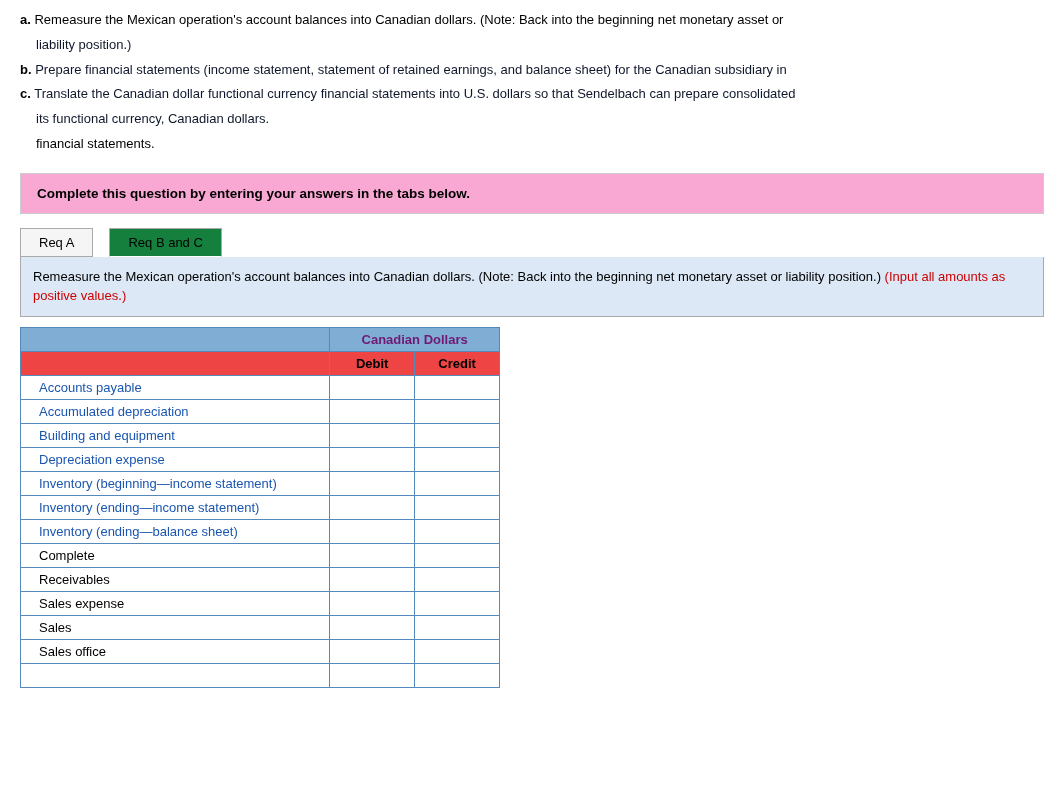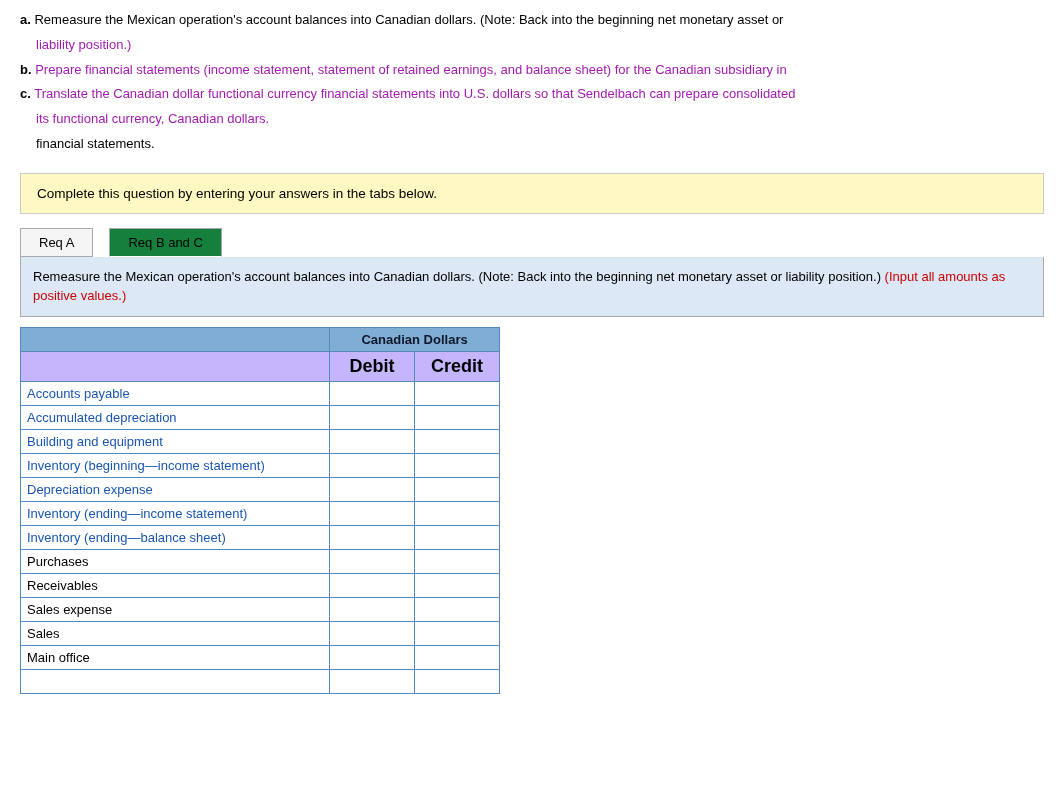--- a/index.html
+++ b/index.html
@@ -10,28 +10,28 @@
       color: #000;
       padding: 10px 20px;
     }
     .intro-list {
       margin-bottom: 18px;
       line-height: 1.6;
     }
     .intro-list p {
       margin-bottom: 4px;
     }
-    .text-blue { color: #a21caf; }
+    .text-blue { color: #0f172a; }
     .text-red { color: #cc0000; }
     .complete-box {
-      background: #fef9c3;
+      background: #f9a8d4;
       border: 1px solid #ccc;
       padding: 12px 16px;
       margin-bottom: 14px;
-      font-weight: normal;
+      font-weight: bold;
       font-size: 13.5px;
     }
     .tabs-row {
       display: flex;
       gap: 16px;
       margin-bottom: 0;
     }
     .tab {
       border: 1px solid #aaa;
       padding: 6px 18px;
@@ -60,39 +60,39 @@
     table {
       border-collapse: collapse;
       width: 480px;
     }
     .col-label { width: 310px; }
     .col-debit { width: 85px; }
     .col-credit { width: 85px; }
 
     thead tr.header-top th {
       background: #7fadd4;
-      color: #0f172a;
+      color: #701a75;
       text-align: center;
       font-weight: bold;
       border: 1px solid #5588bb;
       padding: 4px 6px;
       font-size: 13px;
     }
     thead tr.header-sub th {
-      background: #c4b5fd;
+      background: #ef4444;
       color: #000;
       text-align: center;
       font-weight: bold;
       border: 1px solid #5588bb;
       padding: 4px 6px;
-      font-size: 18px;
+      font-size: 13px;
     }
     tbody tr td {
       border: 1px solid #5588bb;
-      padding: 3px 6px;
+      padding: 3px 18px;
       font-size: 13px;
       background: #fff;
       height: 24px;
     }
     tbody tr td.label-cell {
       color: #1a56b0;
       background: #fff;
     }
     tbody tr td.label-cell.black {
       color: #000;
@@ -187,61 +187,61 @@
           <td class="label-cell">Accumulated depreciation</td>
           <td class="input-cell"><input type="text" style=""></td>
           <td class="input-cell"><input type="text" style=""></td>
         </tr>
         <tr>
           <td class="label-cell">Building and equipment</td>
           <td class="input-cell"><input type="text" style=""></td>
           <td class="input-cell"><input type="text" style=""></td>
         </tr>
         <tr>
+          <td class="label-cell">Depreciation expense</td>
+          <td class="input-cell"><input type="text" style=""></td>
+          <td class="input-cell"><input type="text" style=""></td>
+        </tr>
+        <tr>
           <td class="label-cell">Inventory (beginning—income statement)</td>
           <td class="input-cell"><input type="text" style=""></td>
           <td class="input-cell"><input type="text" style=""></td>
         </tr>
         <tr>
-          <td class="label-cell">Depreciation expense</td>
-          <td class="input-cell"><input type="text" style=""></td>
-          <td class="input-cell"><input type="text" style=""></td>
-        </tr>
-        <tr>
           <td class="label-cell">Inventory (ending—income statement)</td>
           <td class="input-cell"><input type="text" style=""></td>
           <td class="input-cell"><input type="text" style=""></td>
         </tr>
         <tr>
           <td class="label-cell">Inventory (ending—balance sheet)</td>
           <td class="input-cell"><input type="text" style=""></td>
           <td class="input-cell"><input type="text" style=""></td>
         </tr>
         <tr>
-          <td class="label-cell black">Purchases</td>
+          <td class="label-cell black">Complete</td>
           <td class="input-cell"><input type="text" style=""></td>
           <td class="input-cell"><input type="text" style=""></td>
         </tr>
         <tr>
           <td class="label-cell black">Receivables</td>
           <td class="input-cell"><input type="text" style=""></td>
           <td class="input-cell"><input type="text" style=""></td>
         </tr>
         <tr>
           <td class="label-cell black">Sales expense</td>
           <td class="input-cell"><input type="text" style=""></td>
           <td class="input-cell"><input type="text" style=""></td>
         </tr>
         <tr>
           <td class="label-cell black">Sales</td>
           <td class="input-cell"><input type="text" style=""></td>
           <td class="input-cell"><input type="text" style=""></td>
         </tr>
         <tr>
-          <td class="label-cell black">Main office</td>
+          <td class="label-cell black">Sales office</td>
           <td class="input-cell"><input type="text" style=""></td>
           <td class="input-cell"><input type="text" style=""></td>
         </tr>
         <tr>
           <td class="label-cell black"></td>
           <td class="input-cell"><input type="text" style=""></td>
           <td class="input-cell"><input type="text" style=""></td>
         </tr>
       </tbody>
   </table>

